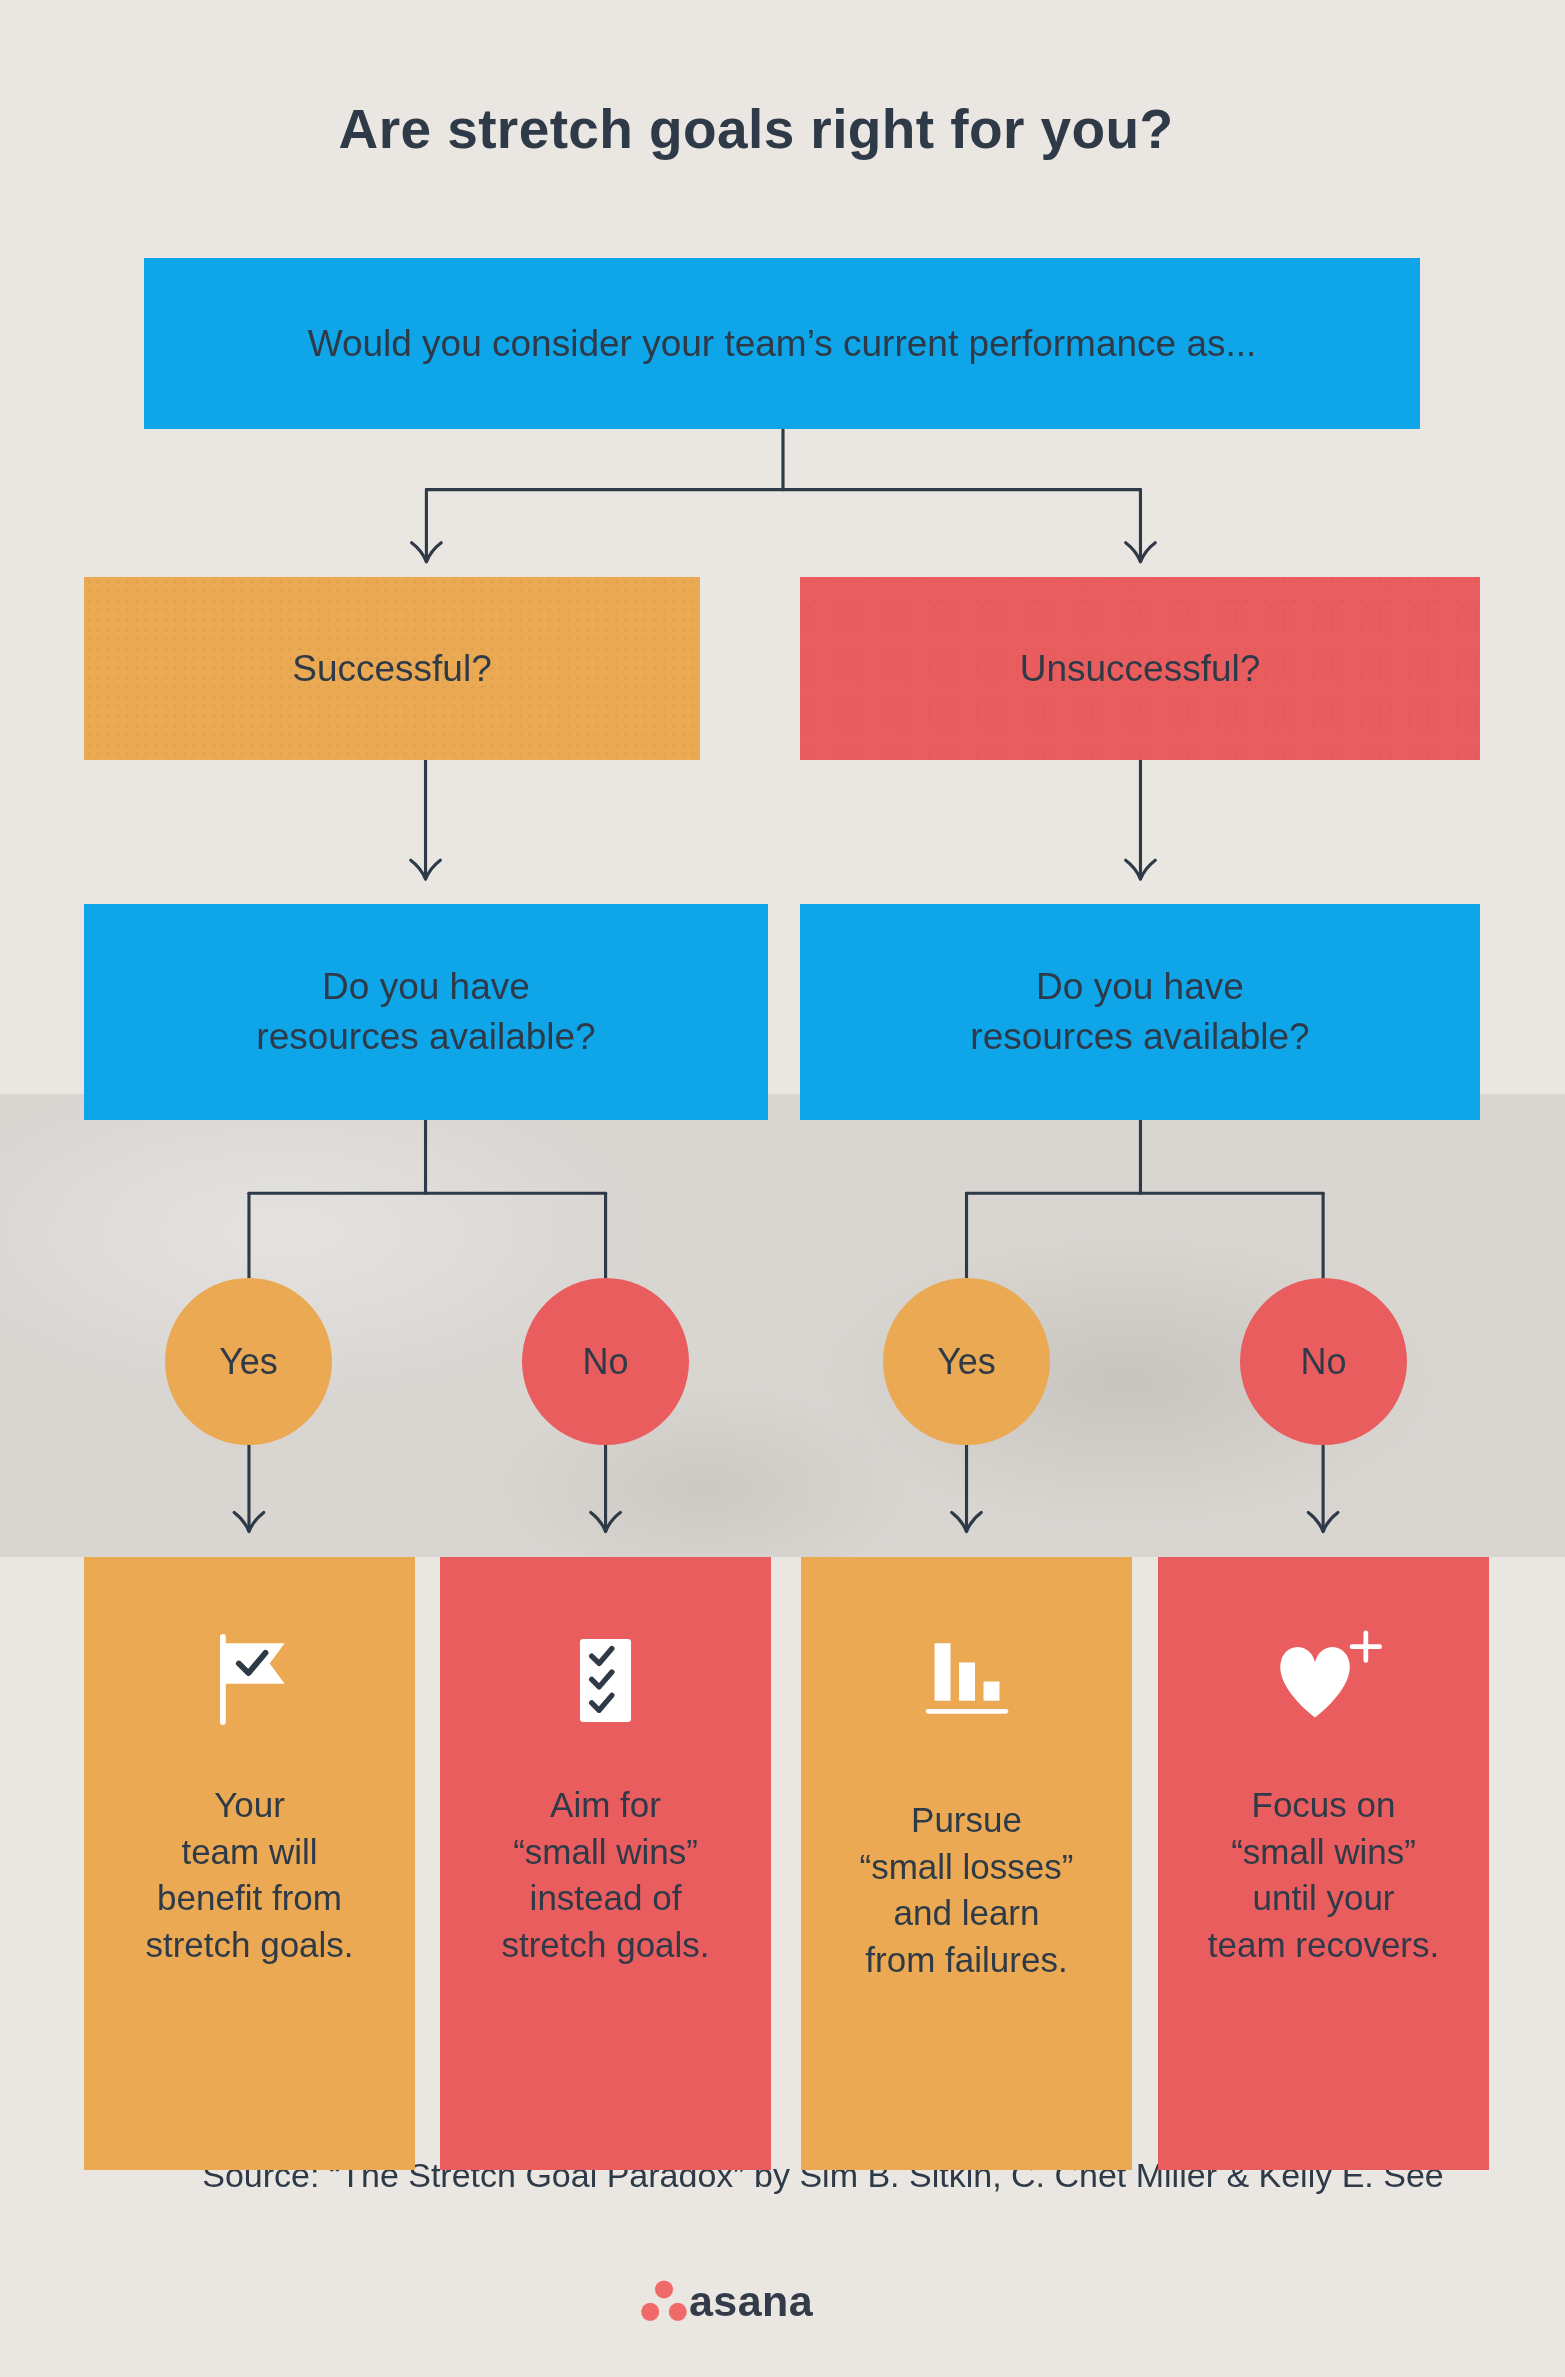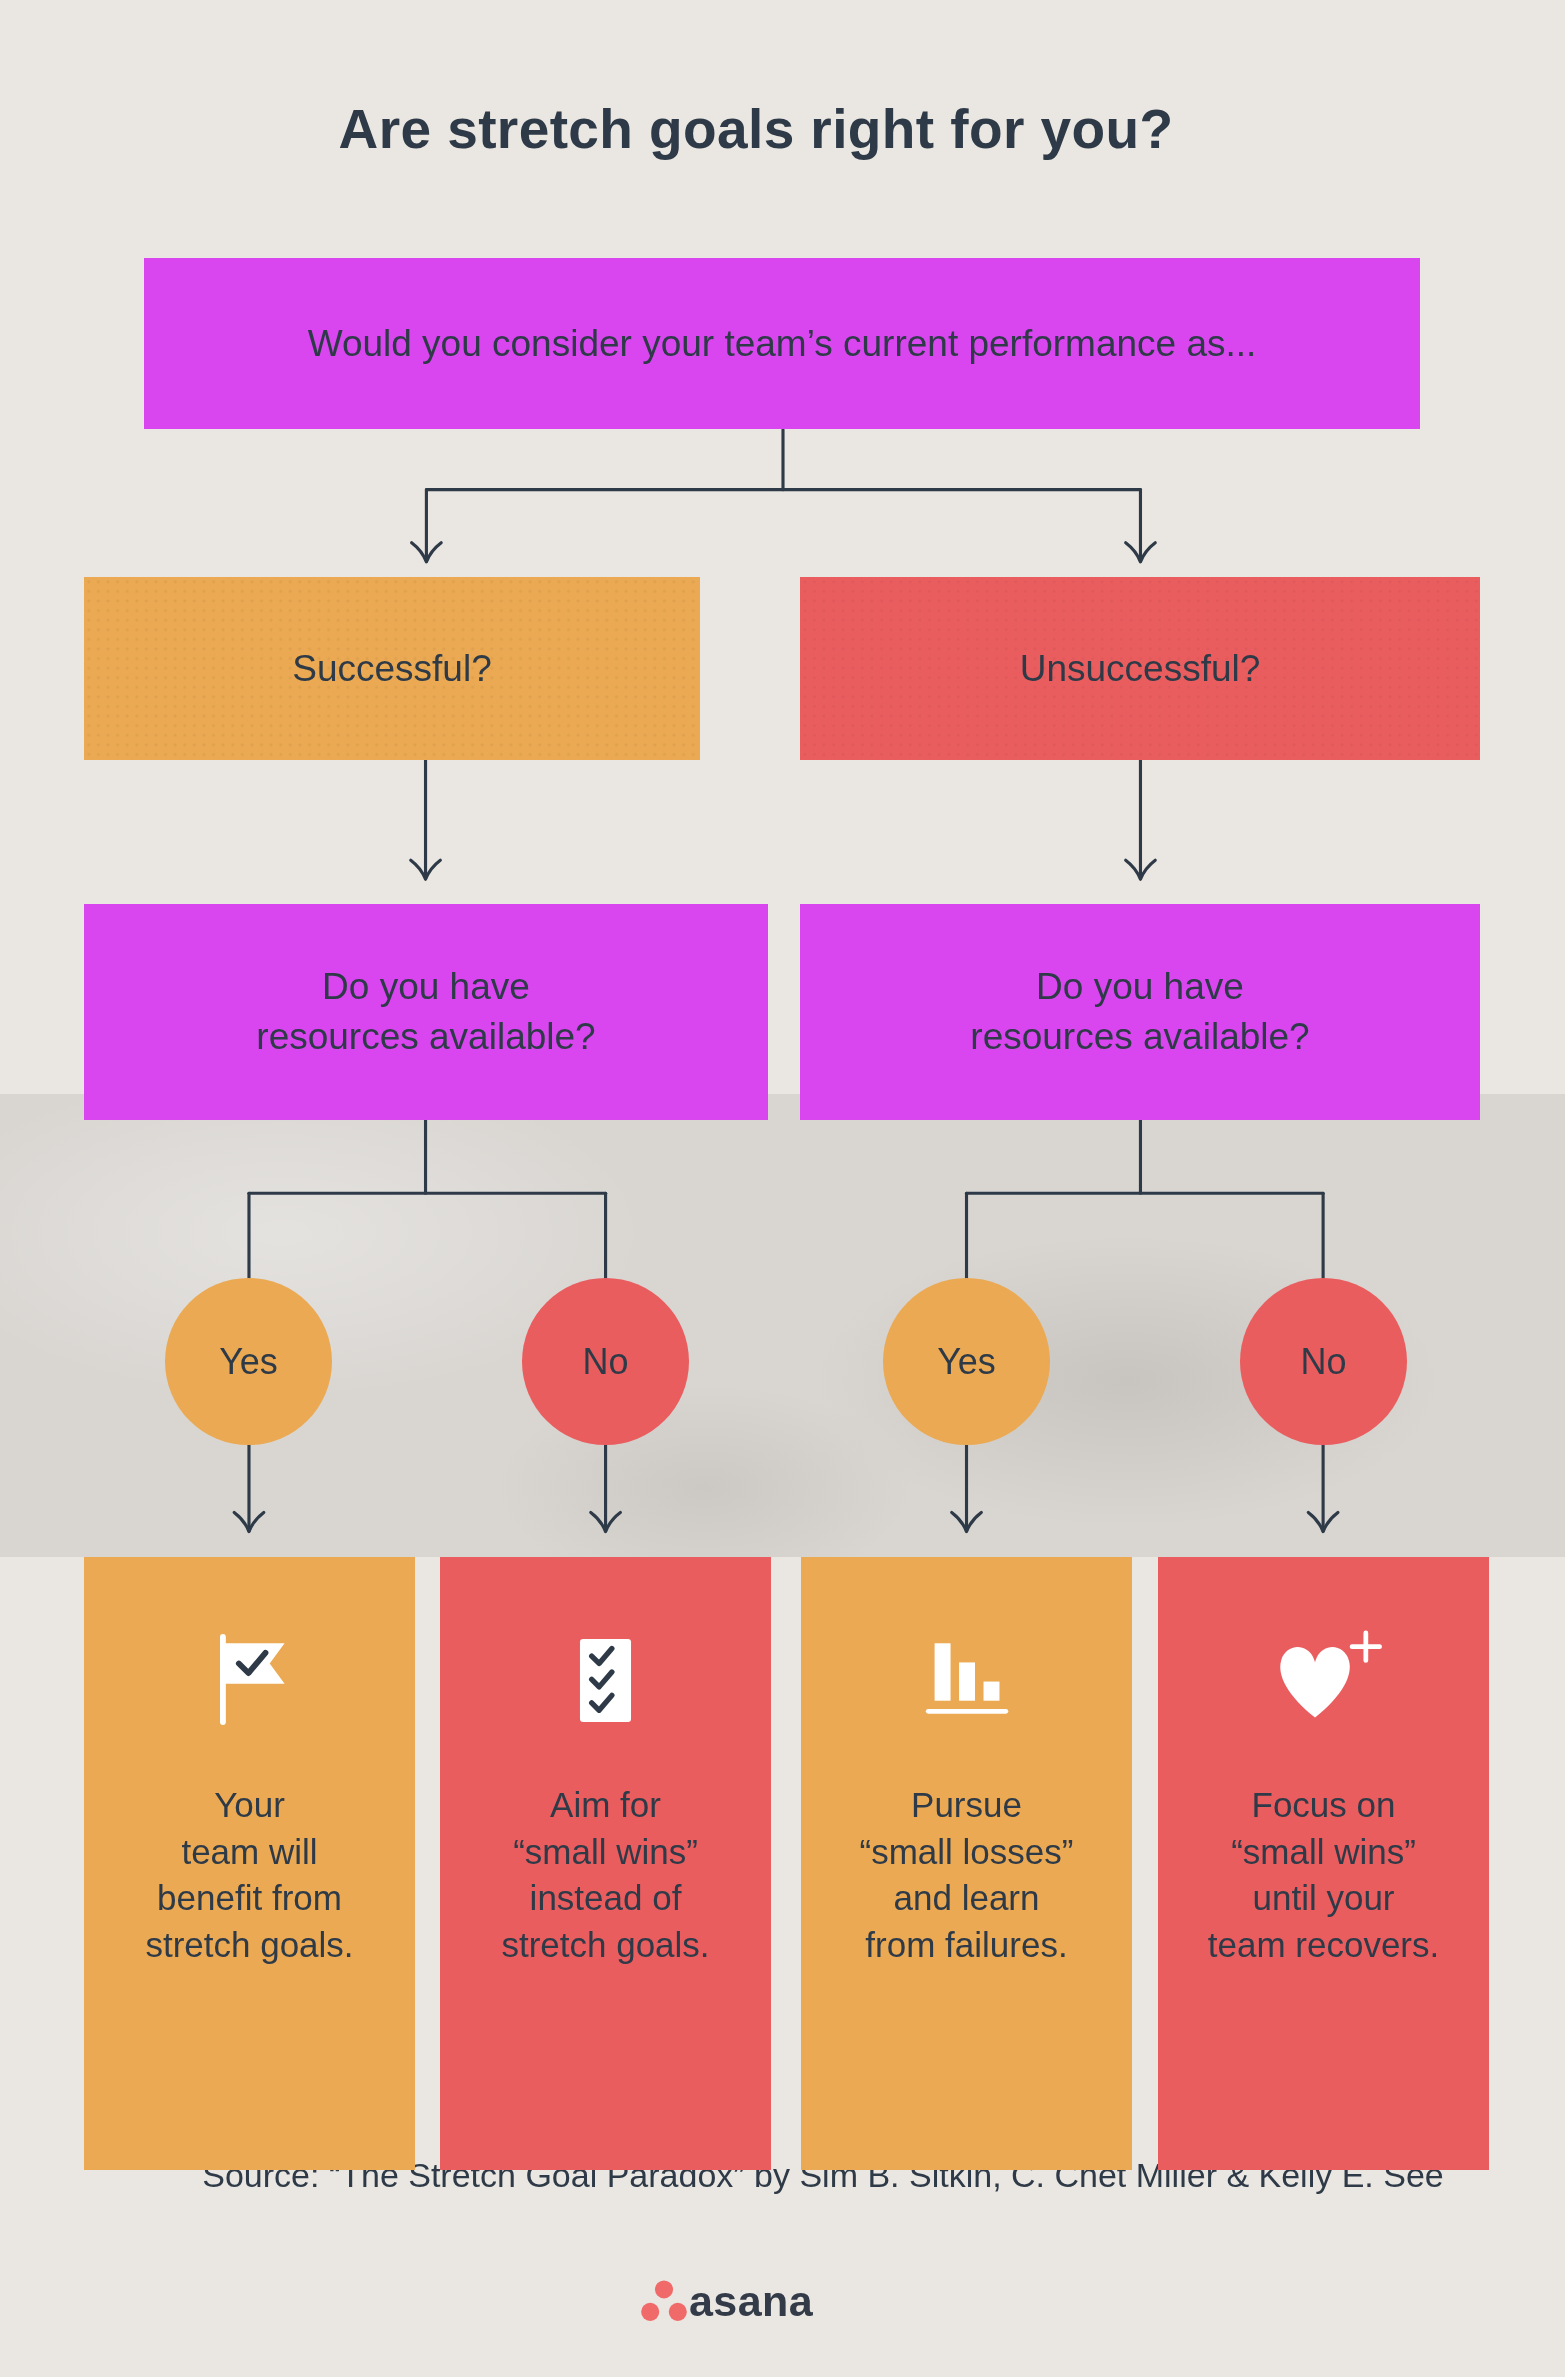--- a/index.html
+++ b/index.html
@@ -17,21 +17,21 @@
       radial-gradient(348px 174px at 45% 85%, rgba(110,105,100,0.12), transparent 60%),
       #d9d6d2;
   }
   .connectors{position:absolute;left:0;top:0;z-index:1;}
   .connectors path{stroke:#2e3a47;stroke-width:3.6;fill:none;stroke-linecap:round;stroke-linejoin:round;}
   .title{
     position:absolute;left:0;top:97px;width:1512px;margin:0;
     text-align:center;font-size:55px;font-weight:700;letter-spacing:0.4px;
   }
   .box{position:absolute;display:flex;align-items:center;justify-content:center;z-index:2;text-align:center;}
-  .white-box{background:#d946ef;}
+  .white-box{background:#0ea5e9;}
   .orange-box{background:#eaa952;}
   .red-box{background:#ea5d5f;}
   .halftone::after{
     content:"";position:absolute;inset:0;pointer-events:none;
     background-image:radial-gradient(rgba(70,55,40,0.22) 1.4px, transparent 1.6px);
     background-size:9.6px 9.6px;opacity:.28;mix-blend-mode:multiply;
   }
   .root-question{left:144px;top:258px;width:1276px;height:171px;font-size:37px;}
   .branch-left{left:84px;top:577px;width:616px;height:183px;font-size:37px;}
   .branch-right{left:800px;top:577px;width:680px;height:183px;font-size:37px;}
@@ -40,21 +40,21 @@
   .pre{white-space:pre-line;line-height:1.35;}
   .circle{
     position:absolute;top:1278px;width:167px;height:167px;border-radius:50%;
     display:flex;align-items:center;justify-content:center;font-size:36px;z-index:2;
   }
   .c1{left:165px;}  .c2{left:522px;}  .c3{left:883px;}  .c4{left:1240px;}
   .outcome{
     position:absolute;top:1557px;width:331px;height:613px;z-index:2;
     display:flex;flex-direction:column;align-items:center;
   }
-  .o1{left:84px;}  .o2{left:440px;}  .o3{left:801px;}  .o4{left:1158px;}
+  .o1{left:84px;}  .o2{left:440px;}  .o3{left:801px;gap:15px;}  .o4{left:1158px;}
   .icon-wrap{margin-top:63px;height:120px;display:flex;align-items:center;justify-content:center;}
   .outcome-text{margin-top:42px;font-size:35px;line-height:1.33;text-align:center;white-space:pre-line;}
   .source{
     position:absolute;left:0;top:2156px;width:1566px;text-align:center;font-size:34px;padding-left:40px;
   }
   .logo{
     position:absolute;left:0;top:2277px;width:1452px;display:flex;align-items:center;justify-content:center;z-index:2;
   }
   .wordmark{font-size:43px;font-weight:600;letter-spacing:0.4px;color:#333b48;}
 </style>

